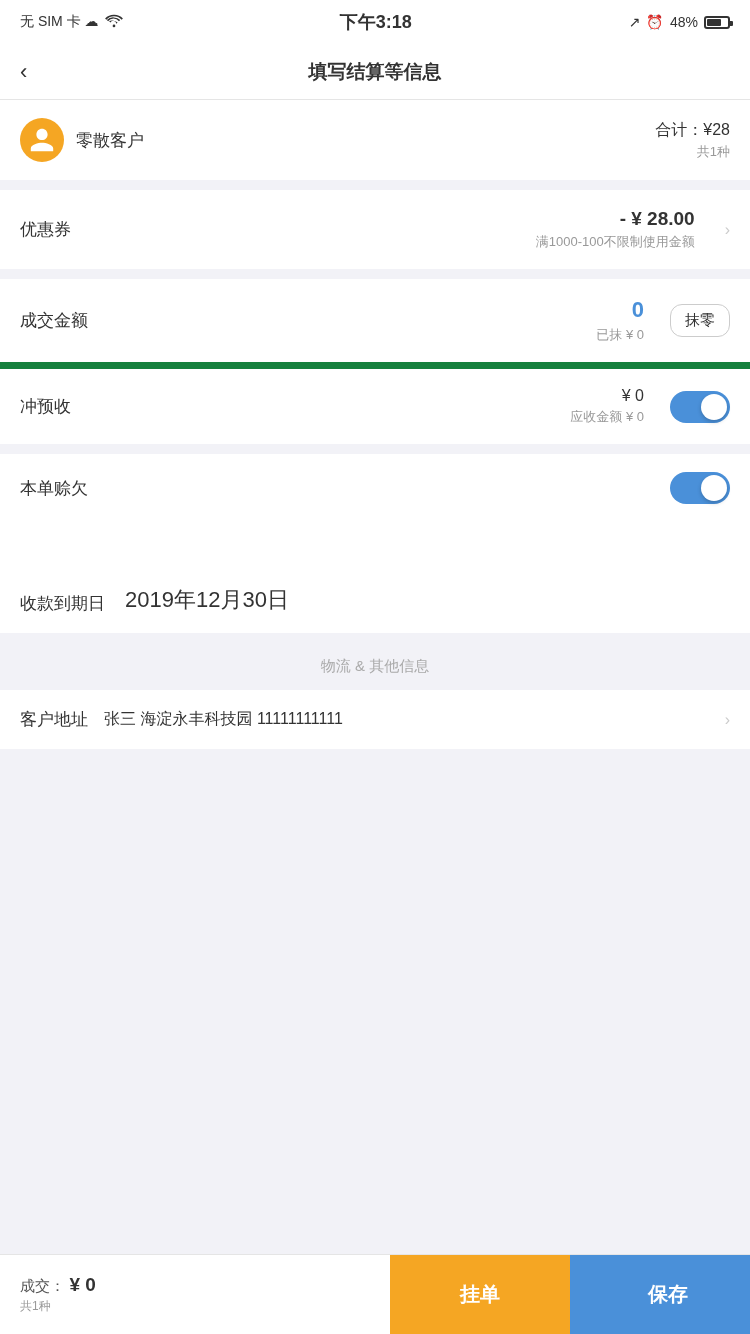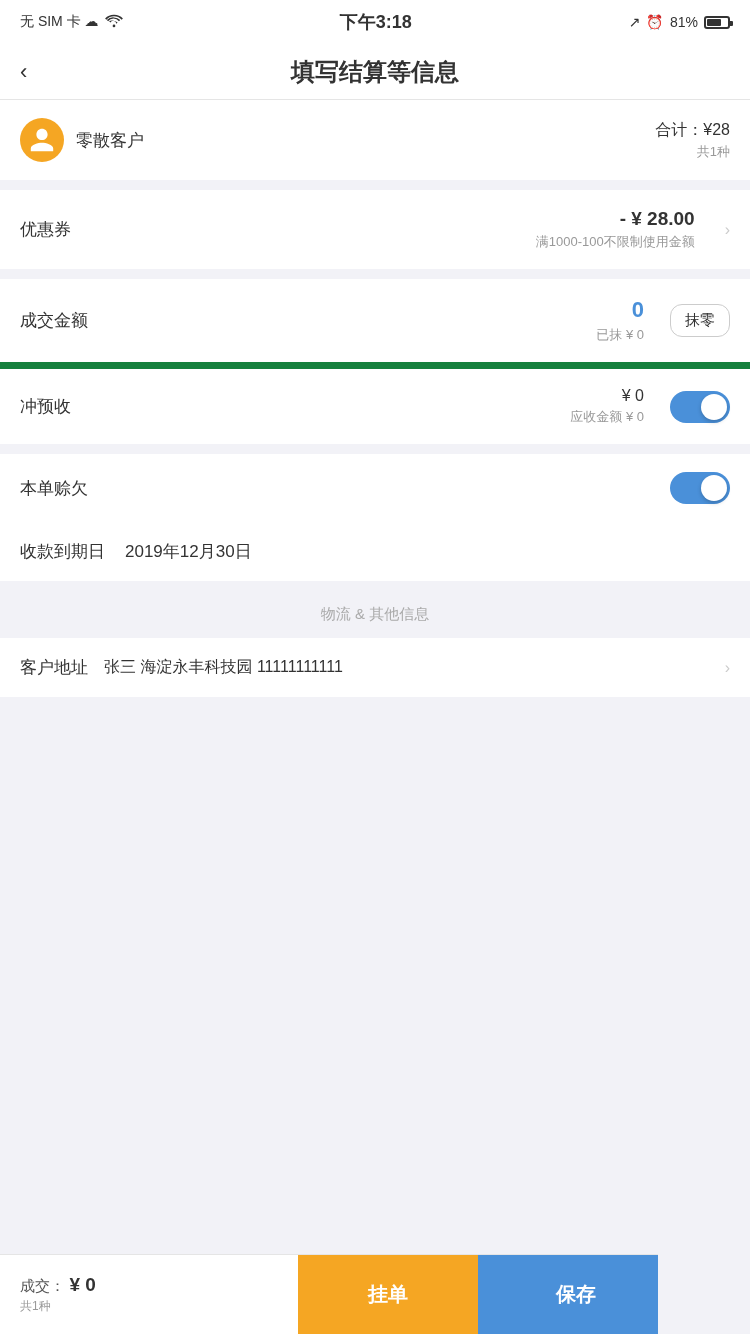--- a/index.html
+++ b/index.html
@@ -65,21 +65,21 @@
       font-size: 22px;
       color: #333;
       cursor: pointer;
       padding: 8px;
       margin-left: -8px;
     }
     .nav-title {
       position: absolute;
       left: 50%;
       transform: translateX(-50%);
-      font-size: 24px;
+      font-size: 19px;
       font-weight: 600;
       color: #333;
     }
 
     
     .content {
       padding-bottom: 90px;
     }
 
     
@@ -173,38 +173,38 @@
 
     
     .due-date-row {
       display: flex;
       align-items: flex-end;
       padding: 18px 20px;
       background: #fff;
       gap: 20px;
     }
     .due-date-label { font-size: 17px; color: #333; white-space: nowrap; }
-    .due-date-value { font-size: 17px; color: #333; }
+    .due-date-value { font-size: 22px; color: #333; margin-top: 45px; }
 
     
     .address-row {
       display: flex;
       align-items: center;
       justify-content: space-between;
       padding: 18px 20px;
       background: #fff;
     }
     .address-label { font-size: 17px; color: #333; white-space: nowrap; margin-right: 16px; }
     .address-value { font-size: 16px; color: #333; flex: 1; }
 
     
     .bottom-bar {
       position: fixed;
       bottom: 0; left: 0;
-      width: 658px;
+      width: 750px;
       height: 80px;
       background: #fff;
       display: flex;
       align-items: center;
       border-top: 1px solid #e5e5e5;
     }
     .bottom-left {
       flex: 1;
       padding: 0 20px;
     }
@@ -242,21 +242,21 @@
     <span>
       <svg width="18" height="14" viewBox="0 0 20 14">
           <path d="M10 11a1.5 1.5 0 110 3 1.5 1.5 0 010-3zm0-4a5.5 5.5 0 014 1.72l-1.4 1.4A3.5 3.5 0 006 8.72L4.6 7.32A5.5 5.5 0 0110 7zm0-4a9.5 9.5 0 016.93 3l-1.4 1.4A7.5 7.5 0 003.47 7.4L2.07 6A9.5 9.5 0 0110 3zm0-3a13.46 13.46 0 019.9 4.1L18.5 5.5A11.47 11.47 0 001.5 5.5L.1 4.1A13.46 13.46 0 0110 0z" fill="#333"></path>
         </svg>
     </span>
   </div>
   <div class="status-center">下午3:18</div>
   <div class="status-right">
     <span>↗</span>
     <span>⏰</span>
-    <span>81%</span>
+    <span>48%</span>
     <span class="battery-icon">
         <span class="battery-fill"></span>
       </span>
   </div>
 </div>
 
 <div class="nav-bar">
   <div class="back-btn">‹</div>
   <div class="nav-title">填写结算等信息</div>
 </div>

